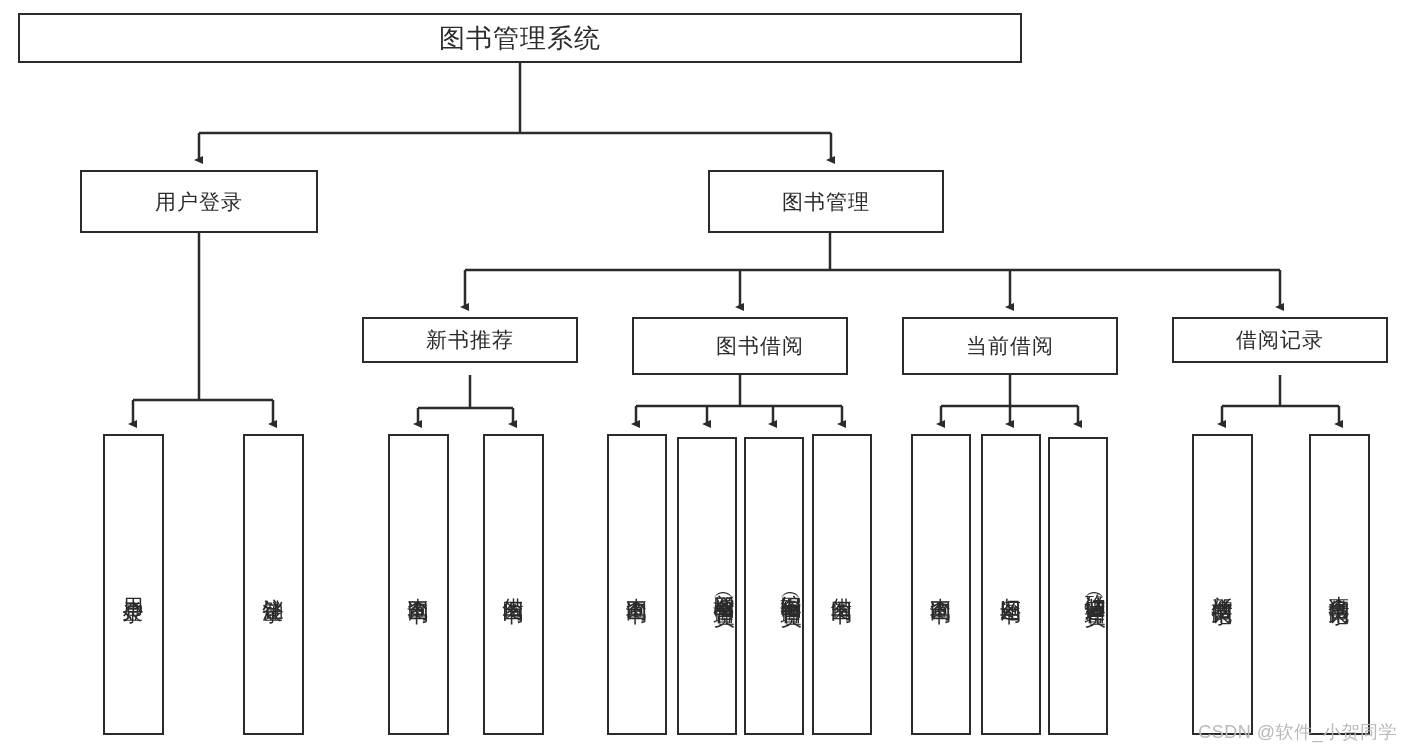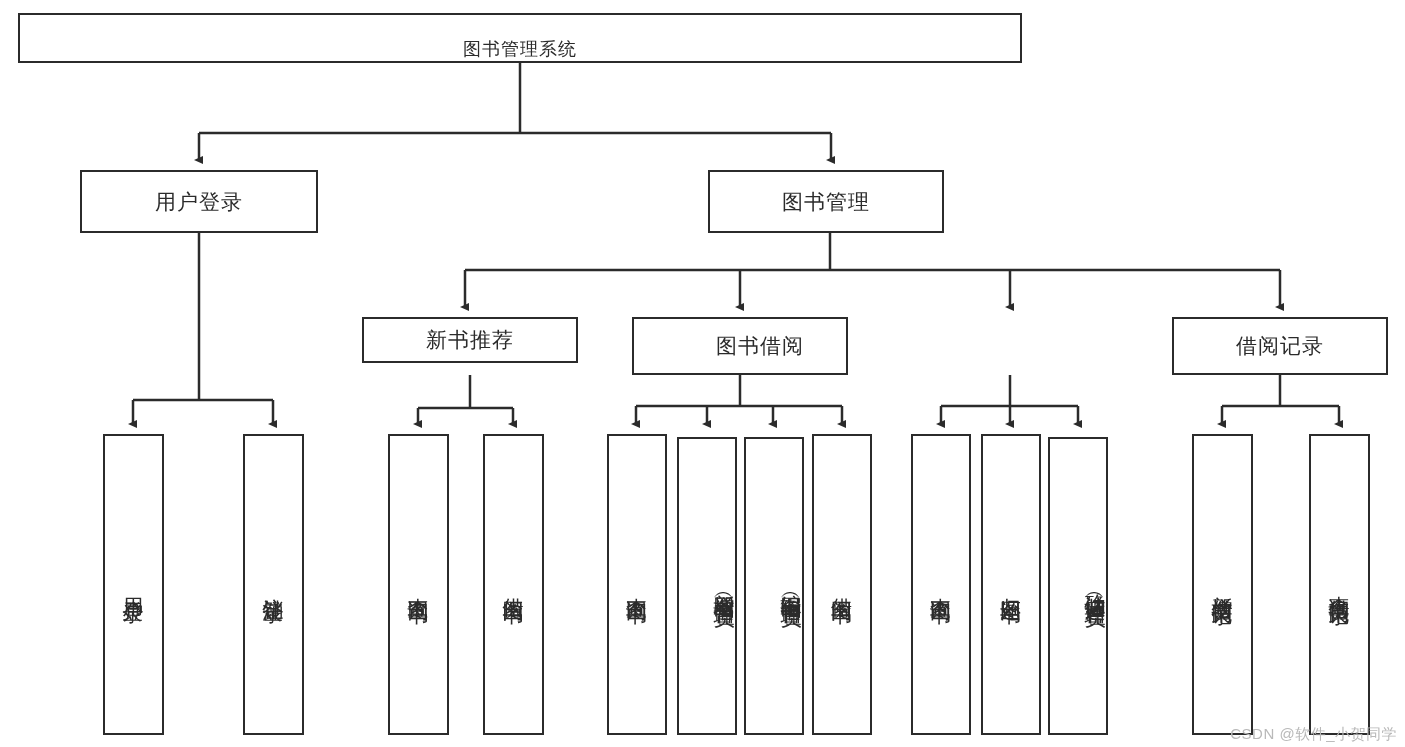--- a/index.html
+++ b/index.html
@@ -54,28 +54,27 @@
   }
   .node-label {
     display: block;
     white-space: pre;
   }
   .node.vert .node-label {
     writing-mode: vertical-rl;
     text-orientation: upright;
   }
   #root-node {
-    font-size: 18px;
-    align-items: flex-end;
+    font-size: 26px;
   }
   #watermark {
     position: absolute;
     right: 8px;
     bottom: 3px;
-    font-size: 15px;
+    font-size: 18px;
     color: #b9b9b9;
     letter-spacing: 0.5px;
     white-space: nowrap;
   }
 </style>
 </head>
 <body>
 
 <div id="canvas">
 
@@ -142,22 +141,25 @@
   </div>
 
   <div class="node horiz" style="left:362px; top:317px; width:216px; height:46px;">
     <span class="node-label">新书推荐</span>
   </div>
 
   <div class="node horiz" style="left:632px; top:317px; width:216px; height:58px;padding-left:40px;">
     <span class="node-label">图书借阅</span>
   </div>
 
-
-  <div class="node horiz" style="left:1172px; top:317px; width:216px; height:58px;">
+  <div class="node horiz" style="left:902px; top:317px; width:216px; height:58px;">
+    <span class="node-label">当前借阅</span>
+  </div>
+
+  <div class="node horiz" style="left:1172px; top:317px; width:216px; height:46px;">
     <span class="node-label">借阅记录</span>
   </div>
 
   <div class="node vert" style="left:103px; top:434px; width:61px; height:301px;">
     <span class="node-label">用户登录</span>
   </div>
 
   <div class="node vert" style="left:243px; top:434px; width:61px; height:301px;">
     <span class="node-label">注销登录</span>
   </div>

